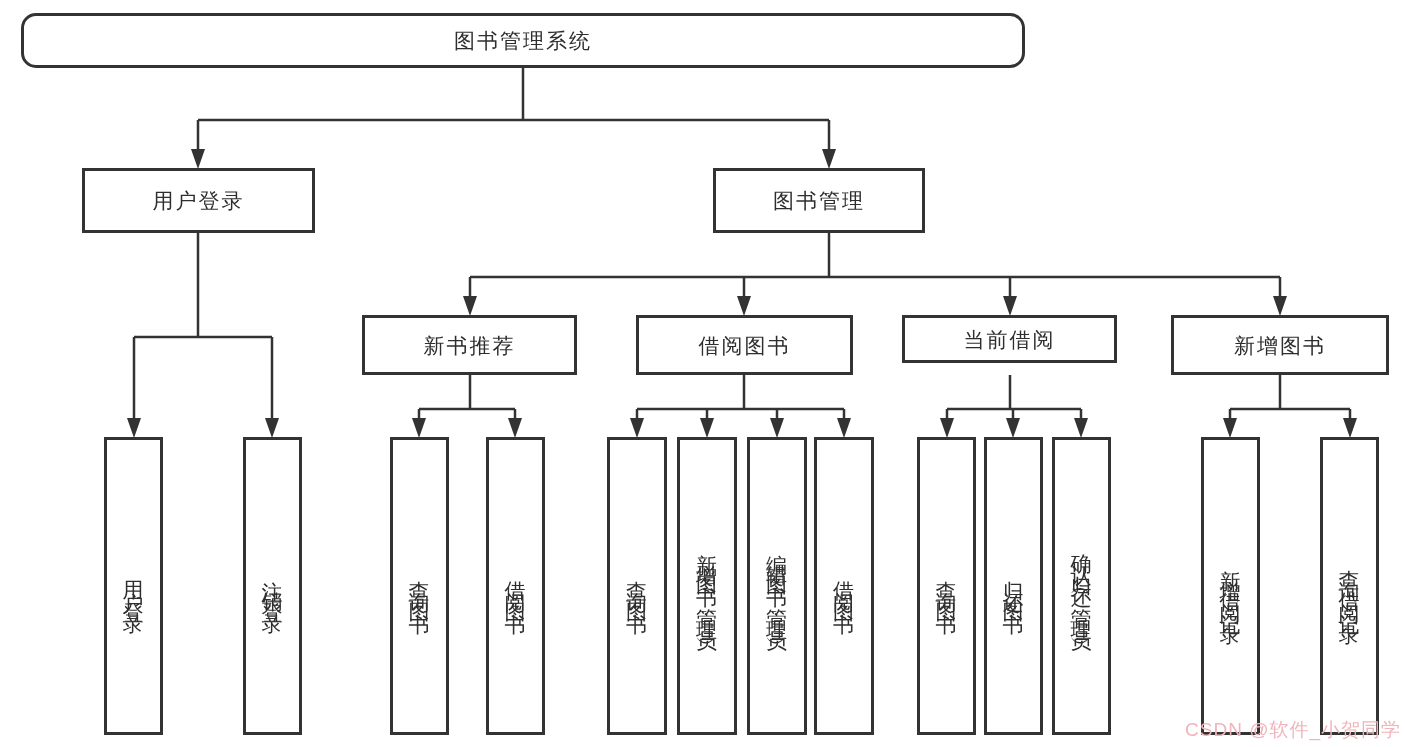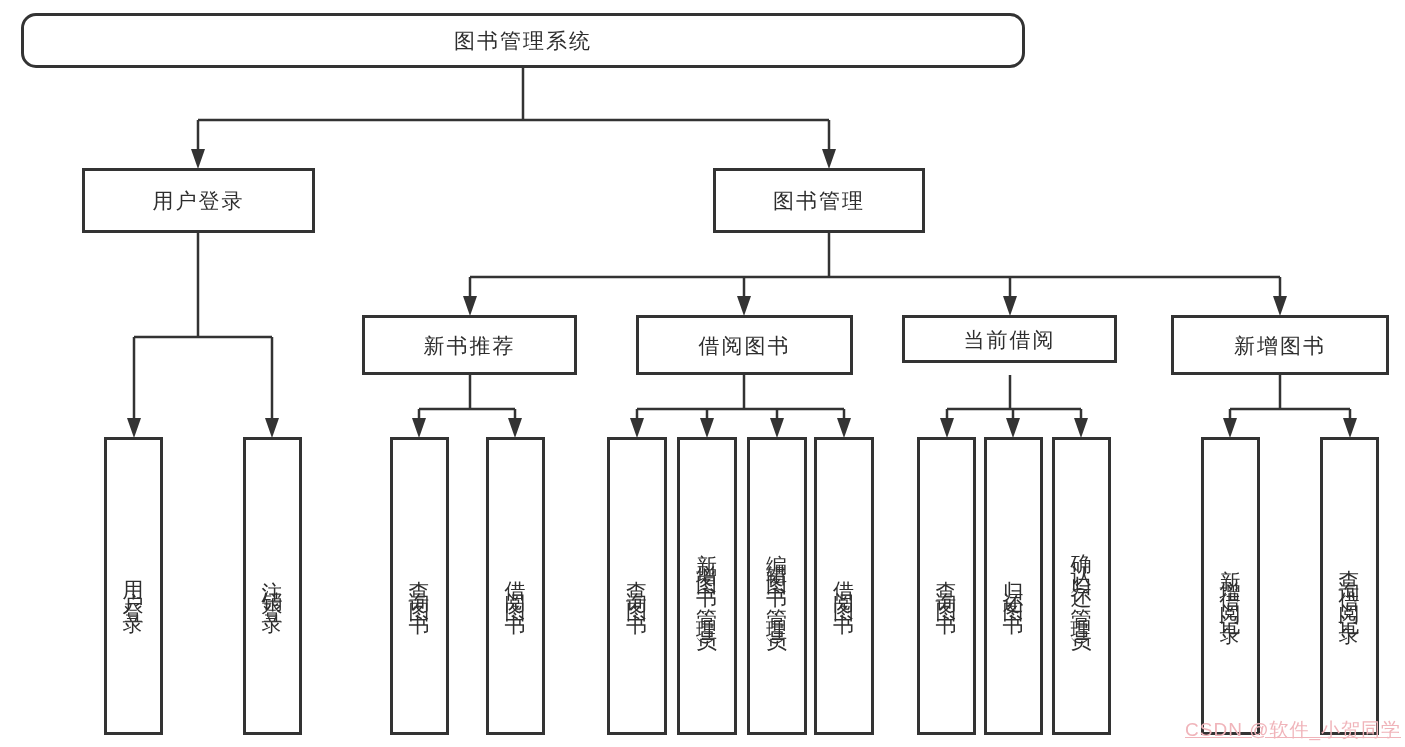--- a/index.html
+++ b/index.html
@@ -43,21 +43,20 @@
     white-space: normal;
   }
   .watermark {
     position: absolute;
     right: 4px;
     bottom: 4px;
     font-size: 19px;
     letter-spacing: 1px;
     color: #F0B4BA;
     z-index: 5;
-    text-decoration: underline;
   }
 </style>
 </head>
 <body>
 
 <div id="canvas">
   <svg id="edges" xmlns="http://www.w3.org/2000/svg">
       <line x1="523" y1="68" x2="523" y2="120" stroke="#333333" stroke-width="2.5"></line>
       <line x1="198" y1="120" x2="829" y2="120" stroke="#333333" stroke-width="2.5"></line>
       <line x1="198" y1="120" x2="198" y2="152" stroke="#333333" stroke-width="2.5"></line>

